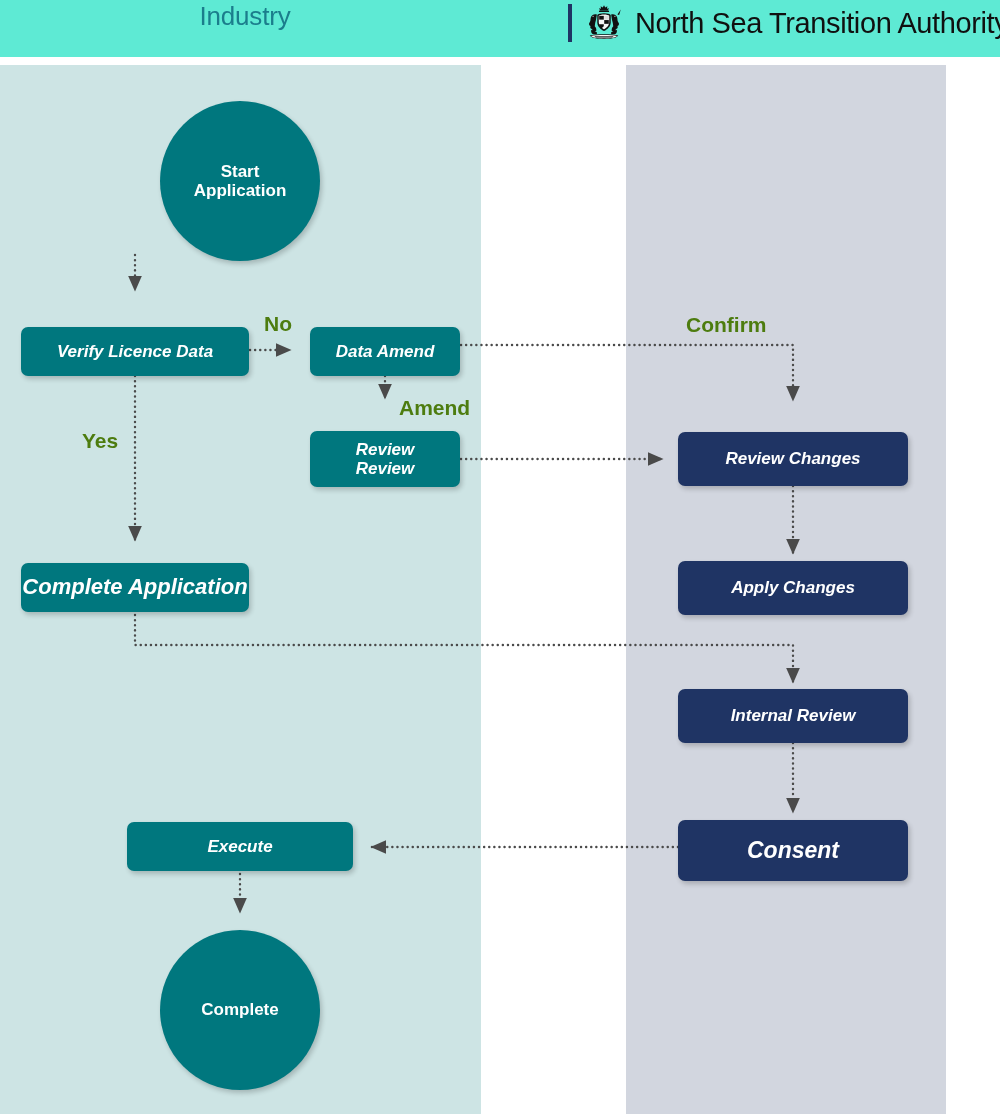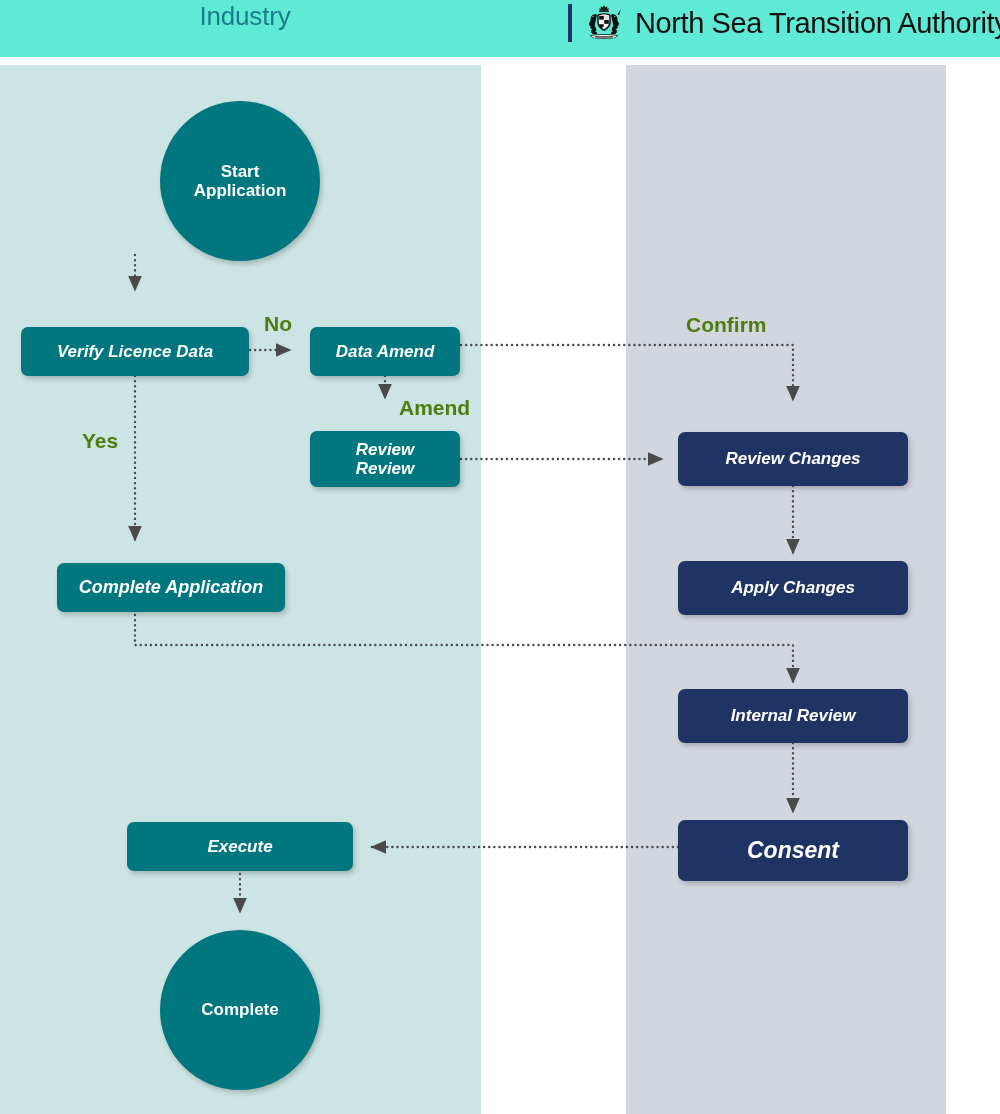--- a/index.html
+++ b/index.html
@@ -165,21 +165,21 @@
   <span>Data Amend</span>
 </div>
 
 <div class="node teal rect" style="left:310px; top:431px; width:150px; height:56px; font-size:17px;">
   <div>
     <div>Review</div>
     <div>Review</div>
   </div>
 </div>
 
-<div class="node teal rect" style="left:21px; top:563px; width:228px; height:49px; font-size:18px;margin-left:36px;">
+<div class="node teal rect" style="left:21px; top:563px; width:228px; height:49px; font-size:22px;">
   <span>Complete Application</span>
 </div>
 
 <div class="node teal rect" style="left:127px; top:822px; width:226px; height:49px; font-size:17px;">
   <span>Execute</span>
 </div>
 
 <div class="node teal circle" style="left:160px; top:930px; width:160px; height:160px; font-size:17px;">
   <span>Complete</span>
 </div>

